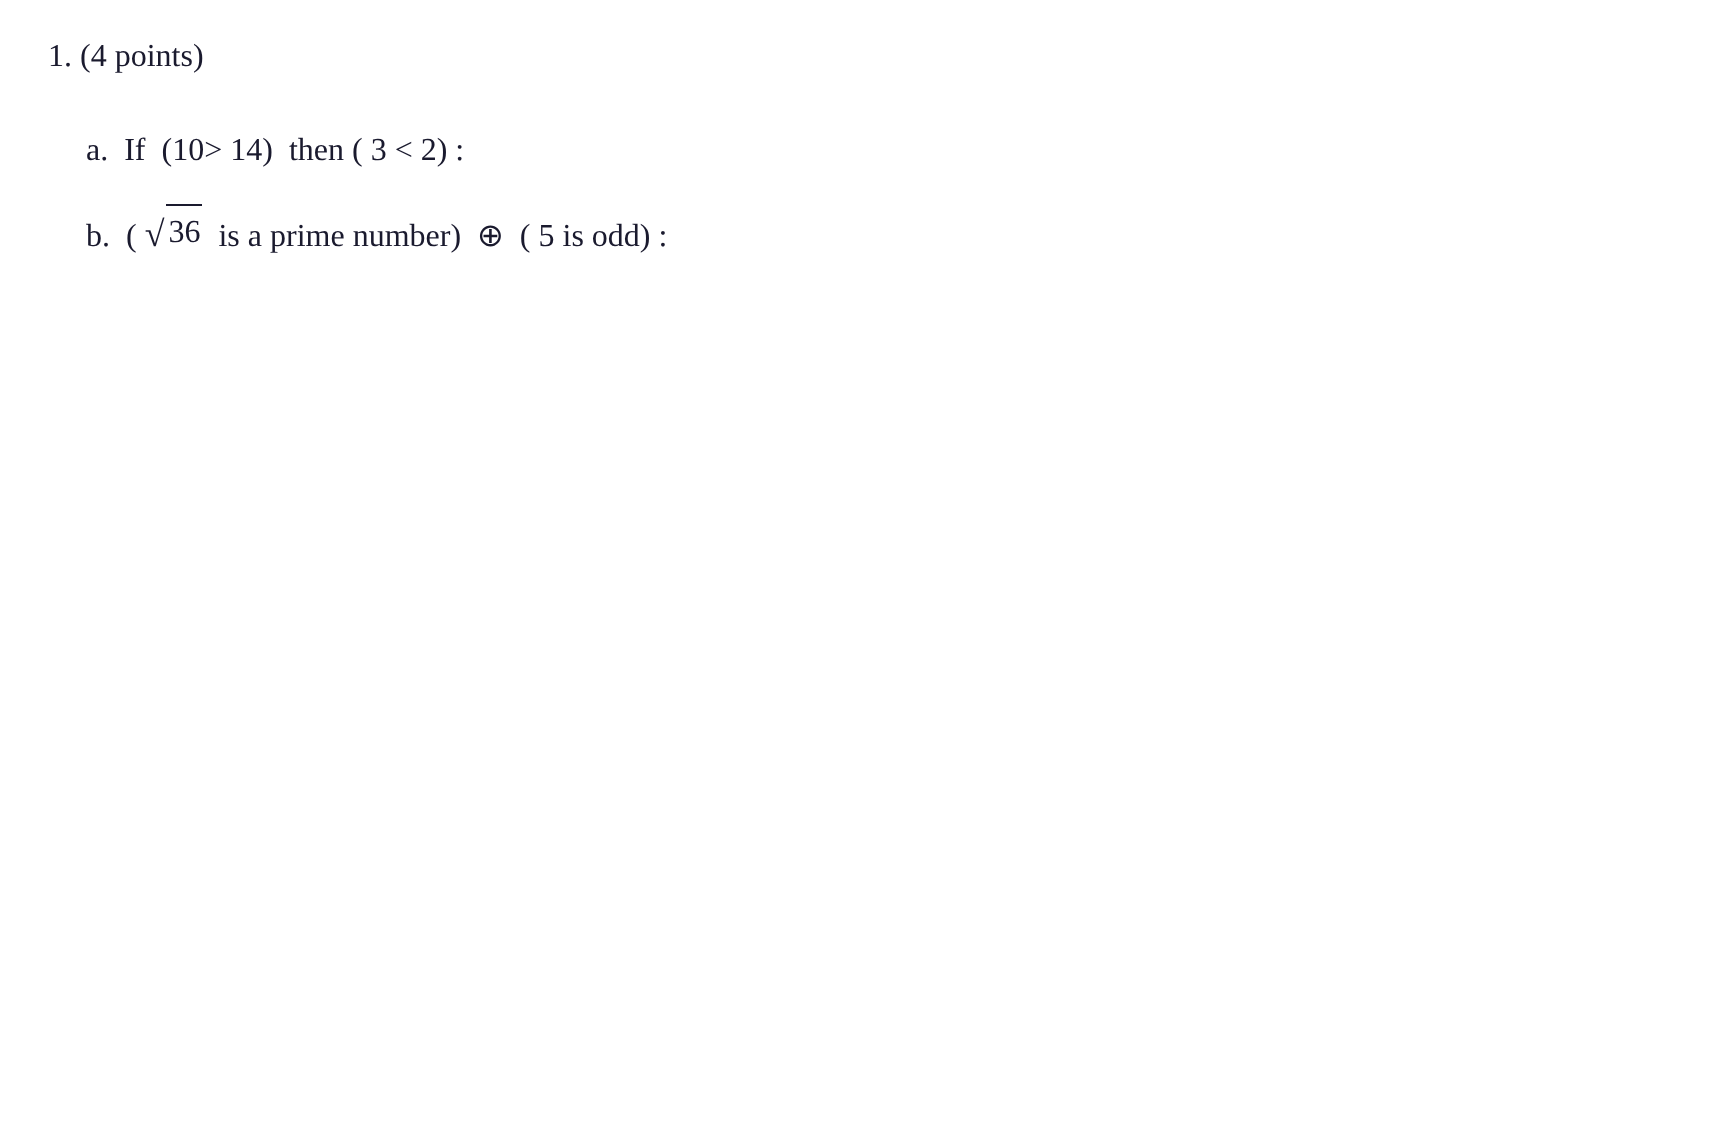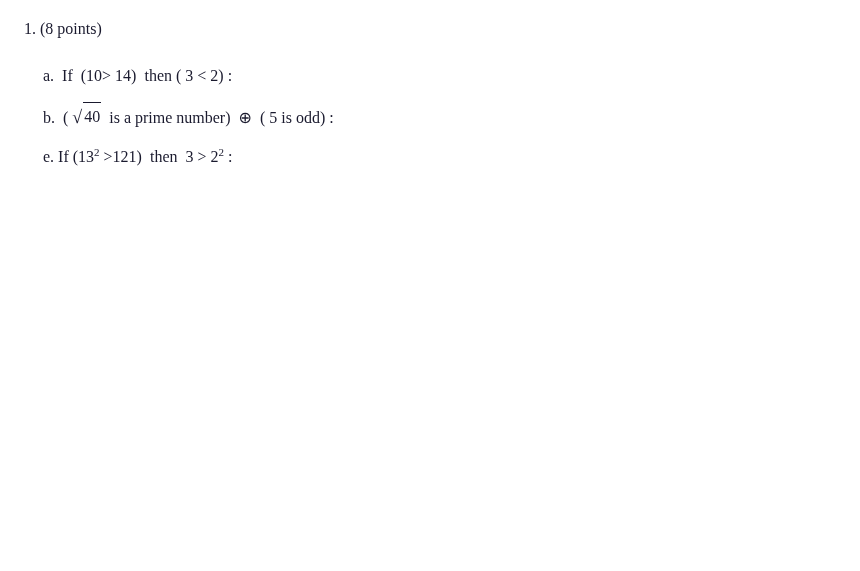--- a/index.html
+++ b/index.html
@@ -64,43 +64,40 @@
     .vee {
       display: inline-block;
     }
   </style>
 </head>
 <body>
 
 <div class="content">
 
   <div class="question-block">
-    <div class="question-title">1. (8 points)</div>
+    <div class="question-title">1. (4 points)</div>
 
 
   </div>
 
   <div class="question-block">
 
     <div class="sub-item">
       a.&nbsp;&nbsp;If &nbsp;(10&gt; 14)&nbsp; then ( 3 &lt; 2) :
     </div>
 
     <div class="sub-item">
       b.&nbsp;&nbsp;(
       <span class="sqrt-container">
         <span class="sqrt-symbol">√</span>
-          <span class="sqrt-content">40</span>
+          <span class="sqrt-content">36</span>
       </span>
       &nbsp;is a prime number)
       <span class="circle-plus">&nbsp;⊕&nbsp;</span>
       ( 5 is odd) :
     </div>
 
 
-    <div class="sub-item">
-      e.&nbsp;If (13<sup>2</sup> &gt;121)&nbsp; then&nbsp; 3 &gt; 2<sup>2</sup> :
-    </div>
 
 
   </div>
 
 </div>
 
 </body></html>

